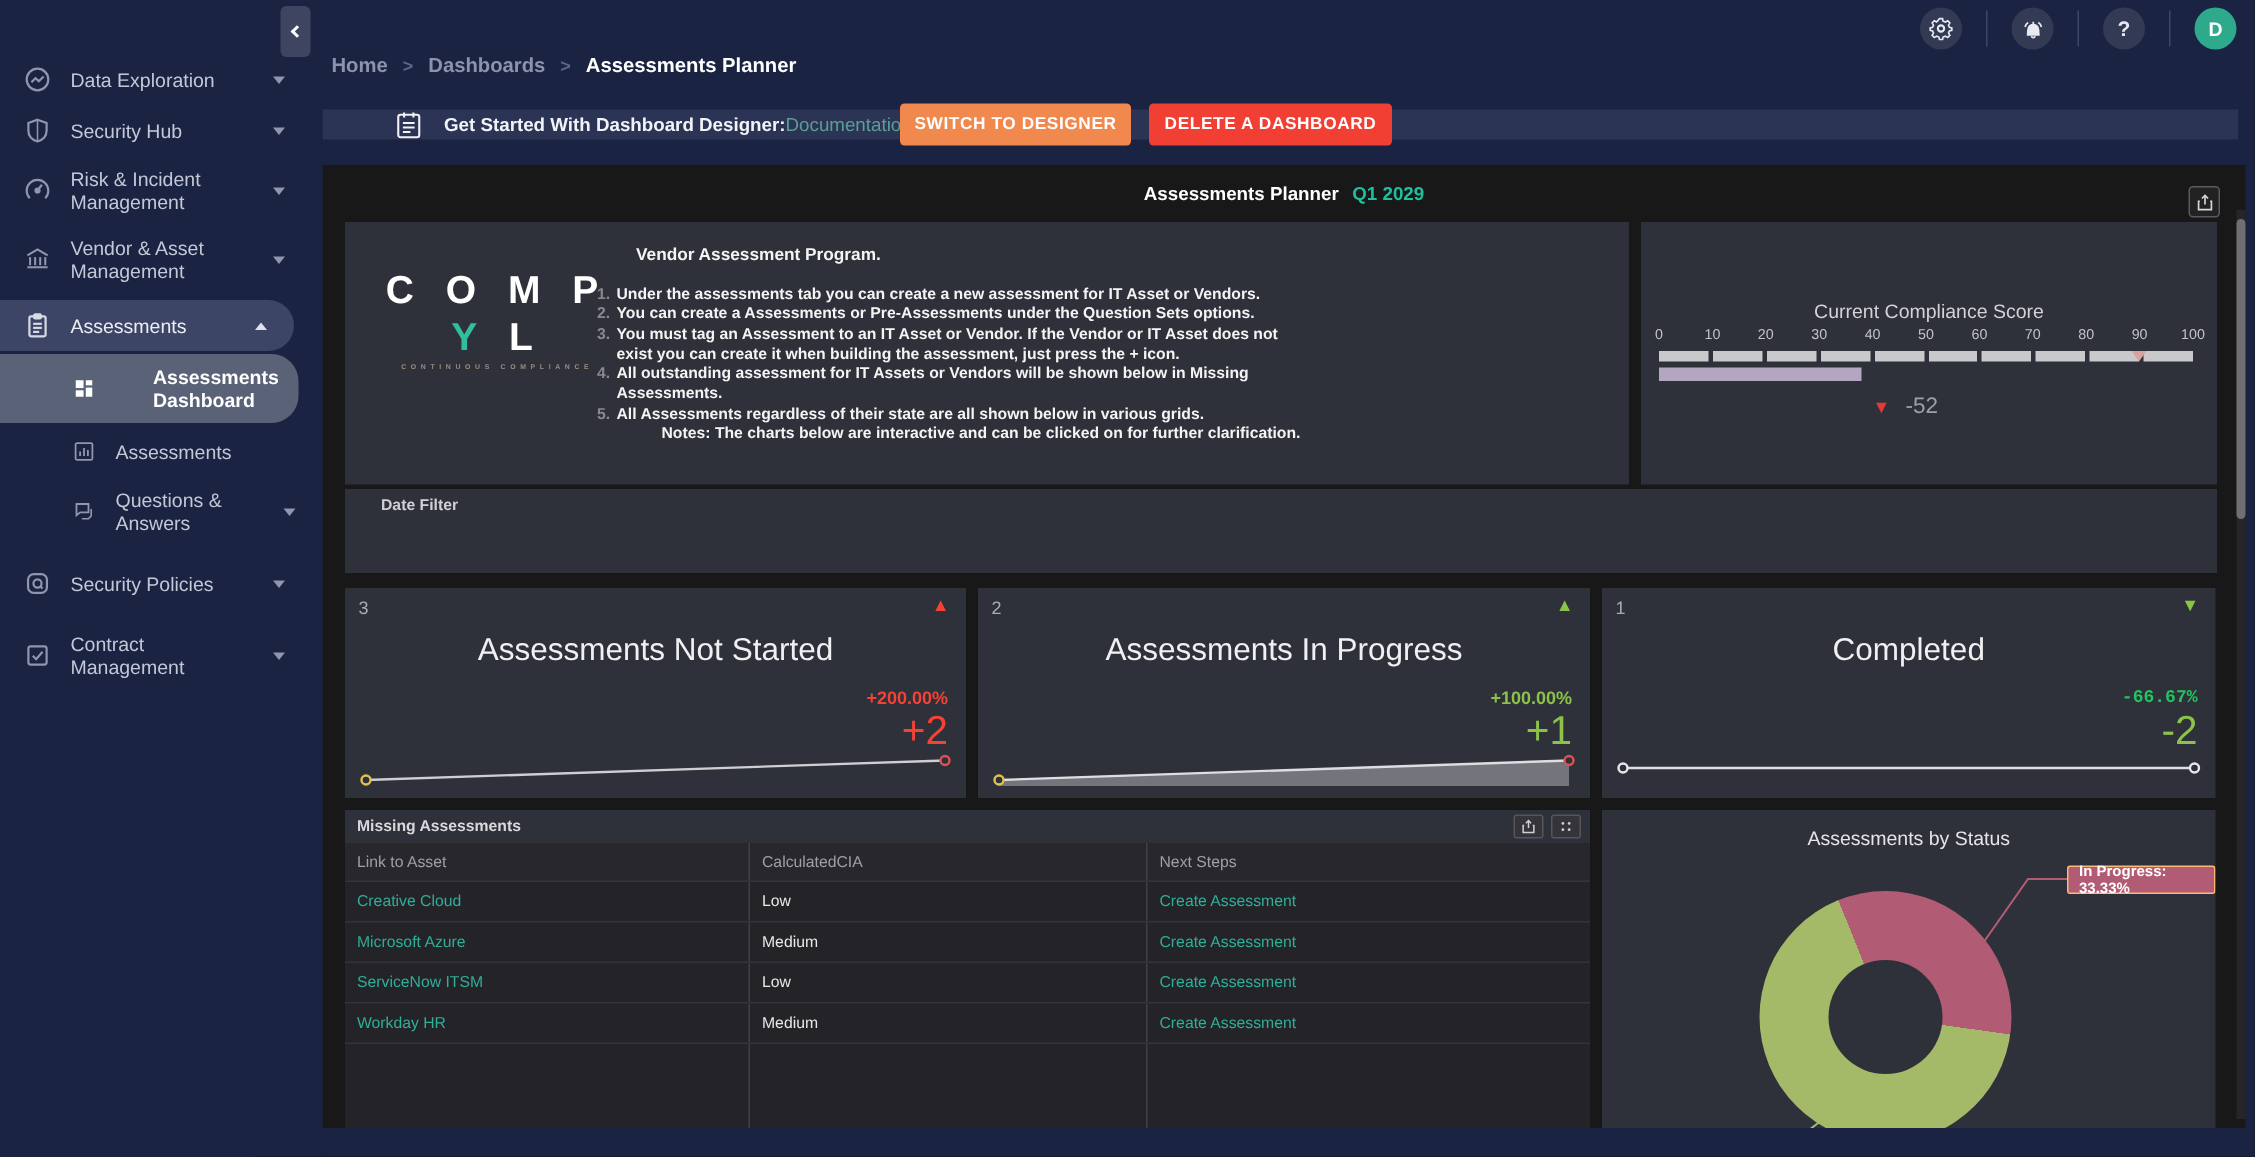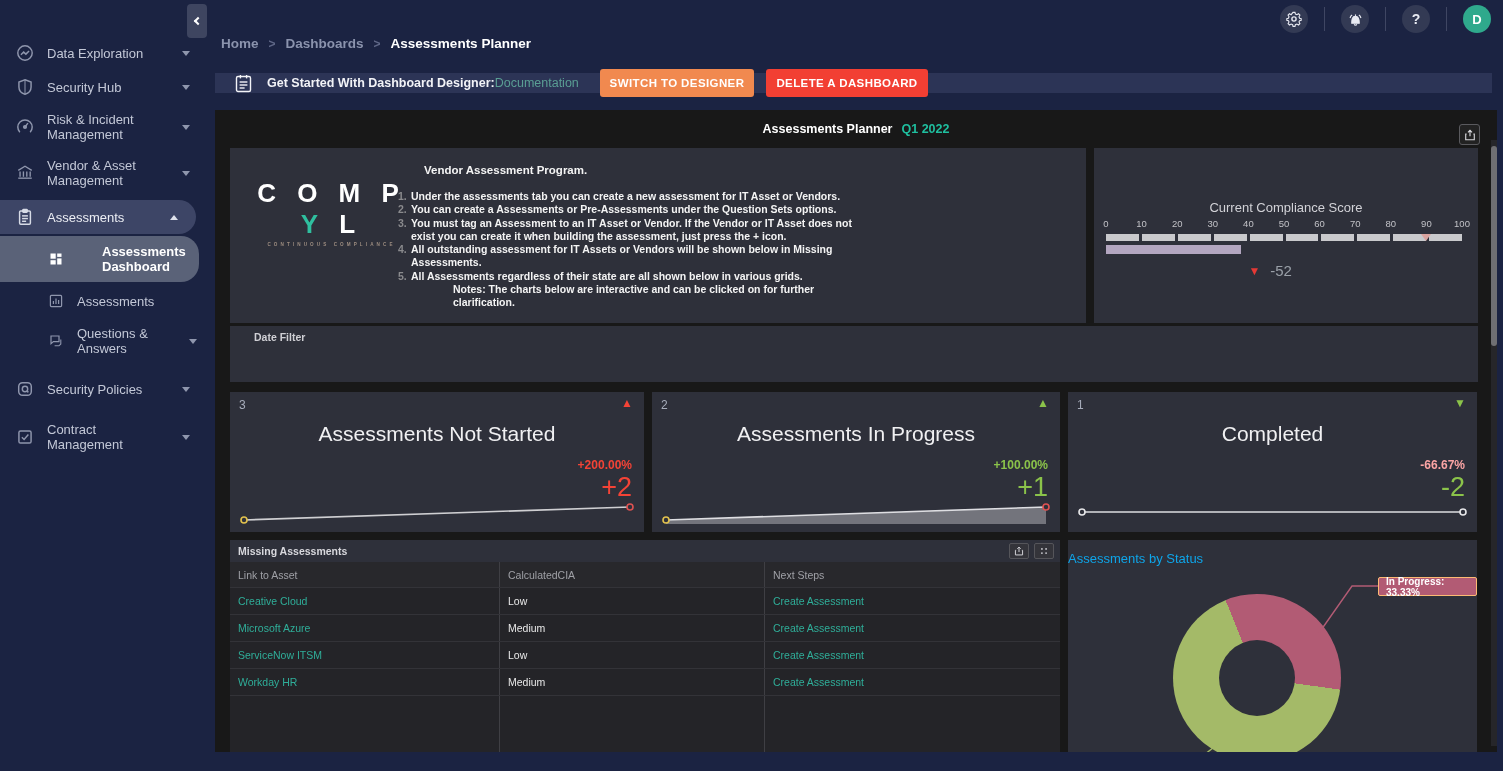--- a/index.html
+++ b/index.html
@@ -38,21 +38,21 @@
   .crumb { color:#8b93ad; cursor:pointer; }
   .crumb-sep { color:#5f6787; font-size:12px; }
   .crumb-current { color:#ffffff; }
   .top-icons { position:absolute; right:12px; top:5px; display:flex; align-items:center; gap:0; }
   .icon-circle { width:28px; height:28px; border-radius:50%; background:#333a54; display:flex; align-items:center; justify-content:center; color:#e8eaf2; cursor:pointer; }
   .top-divider { width:1px; height:24px; background:#3f4663; margin:0 16px; }
   .avatar { width:28px; height:28px; border-radius:50%; background:#2fa98c; color:#fff; font-weight:bold; font-size:13px; display:flex; align-items:center; justify-content:center; cursor:pointer; }
   .help-glyph { font-size:14px; font-weight:bold; }
 
   
-  .banner { position:absolute; left:215px; top:73px; width:1277px; height:20px; background:#2c3456; display:flex; align-items:center; }
+  .banner { position:absolute; left:215px; top:73px; width:1277px; height:20px; background:#2c3456; display:flex; align-items:center;padding-left:29px; }
   .banner-ico { margin-left:20px; color:#f2f3f7; display:flex; }
   .banner-text { margin-left:15px; font-size:12.5px; font-weight:bold; color:#f2f3f7; }
   .banner-link { font-size:12.5px; color:#5a9e94; cursor:pointer; }
   .btn { border:none; border-radius:3px; color:#fff; font-family:"Liberation Sans",sans-serif; font-weight:bold; font-size:11.5px; letter-spacing:.4px; cursor:pointer; height:28px; }
   .btn-orange { position:absolute; left:385px; width:154px; background:#f1894f; }
   .btn-red { position:absolute; left:551px; width:162px; background:#f23f33; }
 
   
   .main { position:absolute; left:215px; top:110px; width:1282px; height:642px; background:#181818; }
   .dash-header { position:absolute; left:0; top:0; width:100%; height:38px; display:flex; align-items:center; justify-content:center; gap:9px; }
@@ -67,21 +67,21 @@
   .info-panel { left:15px; top:38px; width:856px; height:175px; }
   .info-logo { position:absolute; left:14px; top:30px; width:175px; text-align:center; }
   .info-logo-text { color:#fff; font-size:26px; font-weight:bold; letter-spacing:7px; }
   .info-logo-text .y { color:#2fbf9f; }
   .info-logo-sub { margin-top:2px; font-size:4.6px; letter-spacing:3.1px; color:#9d8d80; font-weight:bold; }
   .info-body { position:absolute; left:168px; top:16px; width:470px; color:#f4f4f4; }
   .info-title { font-size:11.5px; font-weight:bold; margin:0 0 14px 26px; }
   .info-item { display:flex; font-size:10.5px; font-weight:bold; line-height:13.3px; }
   .info-item .num { width:13px; flex:0 0 13px; color:#8a8a8d; text-align:left; }
   .info-item .txt { flex:1; }
-  .info-note { font-size:10.5px; font-weight:bold; line-height:13.3px; margin-left:55px; }
+  .info-note { font-size:10.5px; font-weight:bold; line-height:13.3px; margin-left:43px; }
 
   
   .gauge-panel { left:879px; top:38px; width:384px; height:175px; }
   .gauge-title { position:absolute; top:52px; width:100%; text-align:center; font-size:13px; color:#d2d2d7; }
   .gauge-scale { position:absolute; left:12px; right:16px; top:70px; height:70px; }
   .gauge-ticks { position:relative; height:13px; }
   .gauge-ticks span { position:absolute; transform:translateX(-50%); font-size:9.5px; color:#c2c2c7; }
   .gauge-track { position:relative; margin-top:3px; height:7px; display:flex; gap:3px; }
   .gauge-track i { flex:1; background:#c9c9cc; }
   .gauge-marker { position:absolute; top:0; width:0; height:0; border-left:5px solid transparent; border-right:5px solid transparent; border-top:7px solid #d9a29e; z-index:2; }
@@ -119,21 +119,21 @@
   .tbl-head { background:#28282c; }
   .tbl-head > div { color:#9fa0a6; font-size:10.5px; height:25px; }
   .tbl-row .cell-link { color:#2fae99; font-size:10.5px; cursor:pointer; }
   .tbl-row .cell-val { color:#e8e8e8; font-size:10.5px; }
   .tbl-empty { height:57px; display:grid; grid-template-columns:270px 265px 1fr; }
   .tbl-empty > div { border-right:1px solid #3f3f44; }
   .tbl-empty > div:last-child { border-right:none; }
 
   
   .donut-panel { left:853px; top:430px; width:409px; height:212px; overflow:hidden; }
-  .donut-title { position:absolute; top:11px; width:100%; text-align:left; font-size:13px; color:#0ea5e9; }
+  .donut-title { position:absolute; top:11px; width:100%; text-align:center; font-size:13px; color:#e5e5e5; }
   .donut { position:absolute; left:105px; top:54px; width:168px; height:168px; border-radius:50%; cursor:pointer; }
   .donut::after { content:""; position:absolute; left:46px; top:46px; width:76px; height:76px; border-radius:50%; background:#2e303a; }
   .donut-tooltip { position:absolute; left:310px; top:37px; height:19px; padding:0 7px; display:flex; align-items:center;
     border:1px solid #fdba74; border-radius:2px; font-size:10px; font-weight:bold; color:#fff; }
   .leader-lines { position:absolute; left:0; top:0; width:409px; height:212px; pointer-events:none; }
 
   
   .kpi1 { left:15px; width:414px; }
   .kpi2 { left:437px; width:408px; }
   .kpi3 { left:853px; width:409px; }
@@ -327,21 +327,21 @@
   <span class="banner-text">Get Started With Dashboard Designer:</span>
   <span class="banner-link">Documentation</span>
   <button class="btn btn-orange">SWITCH TO DESIGNER</button>
   <button class="btn btn-red">DELETE A DASHBOARD</button>
 </div>
 
 <div class="main">
 
   <div class="dash-header">
     <span class="dash-title">Assessments Planner</span>
-    <span class="dash-period">Q1 2022</span>
+    <span class="dash-period">Q1 2029</span>
   </div>
   <div class="export-btn">
     <svg width="12" height="12" viewBox="0 0 14 14" fill="none" stroke="currentColor" stroke-width="1.3">
         <path d="M3 6 H2 V12.5 H12 V6 H11"></path>
         <line x1="7" y1="1.5" x2="7" y2="8.5"></line>
         <polyline points="4.6,3.9 7,1.5 9.4,3.9"></polyline>
       </svg>
   </div>
 
   <div class="panel info-panel">
@@ -444,21 +444,21 @@
         <circle cx="8" cy="20" r="3" fill="#2e303a" stroke="#e2c24d" stroke-width="1.6"></circle>
         <circle cx="388" cy="7" r="3" fill="#2e303a" stroke="#e05252" stroke-width="1.6"></circle>
       </svg>
     </div>
   </div>
 
   <div class="panel kpi kpi3">
     <span class="kpi-count">1</span>
     <span class="kpi-trend" style="color: rgb(139, 195, 74);">▼</span>
     <div class="kpi-title">Completed</div>
-    <div class="kpi-pct kpi-accent" style="color: #fca5a5;">-66.67%</div>
+    <div class="kpi-pct kpi-accent" style="color: #22c55e; font-family: Liberation Mono, monospace;">-66.67%</div>
     <div class="kpi-delta kpi-accent" style="color: rgb(139, 195, 74);">-2</div>
     <div class="spark">
       <svg viewBox="0 0 397 26" preserveAspectRatio="none">
         <line x1="8" y1="12" x2="389" y2="12" stroke="#dedee2" stroke-width="1.6"></line>
         <circle cx="8" cy="12" r="3" fill="#2e303a" stroke="#e8e8ea" stroke-width="1.6"></circle>
         <circle cx="389" cy="12" r="3" fill="#2e303a" stroke="#e8e8ea" stroke-width="1.6"></circle>
       </svg>
     </div>
   </div>
 

